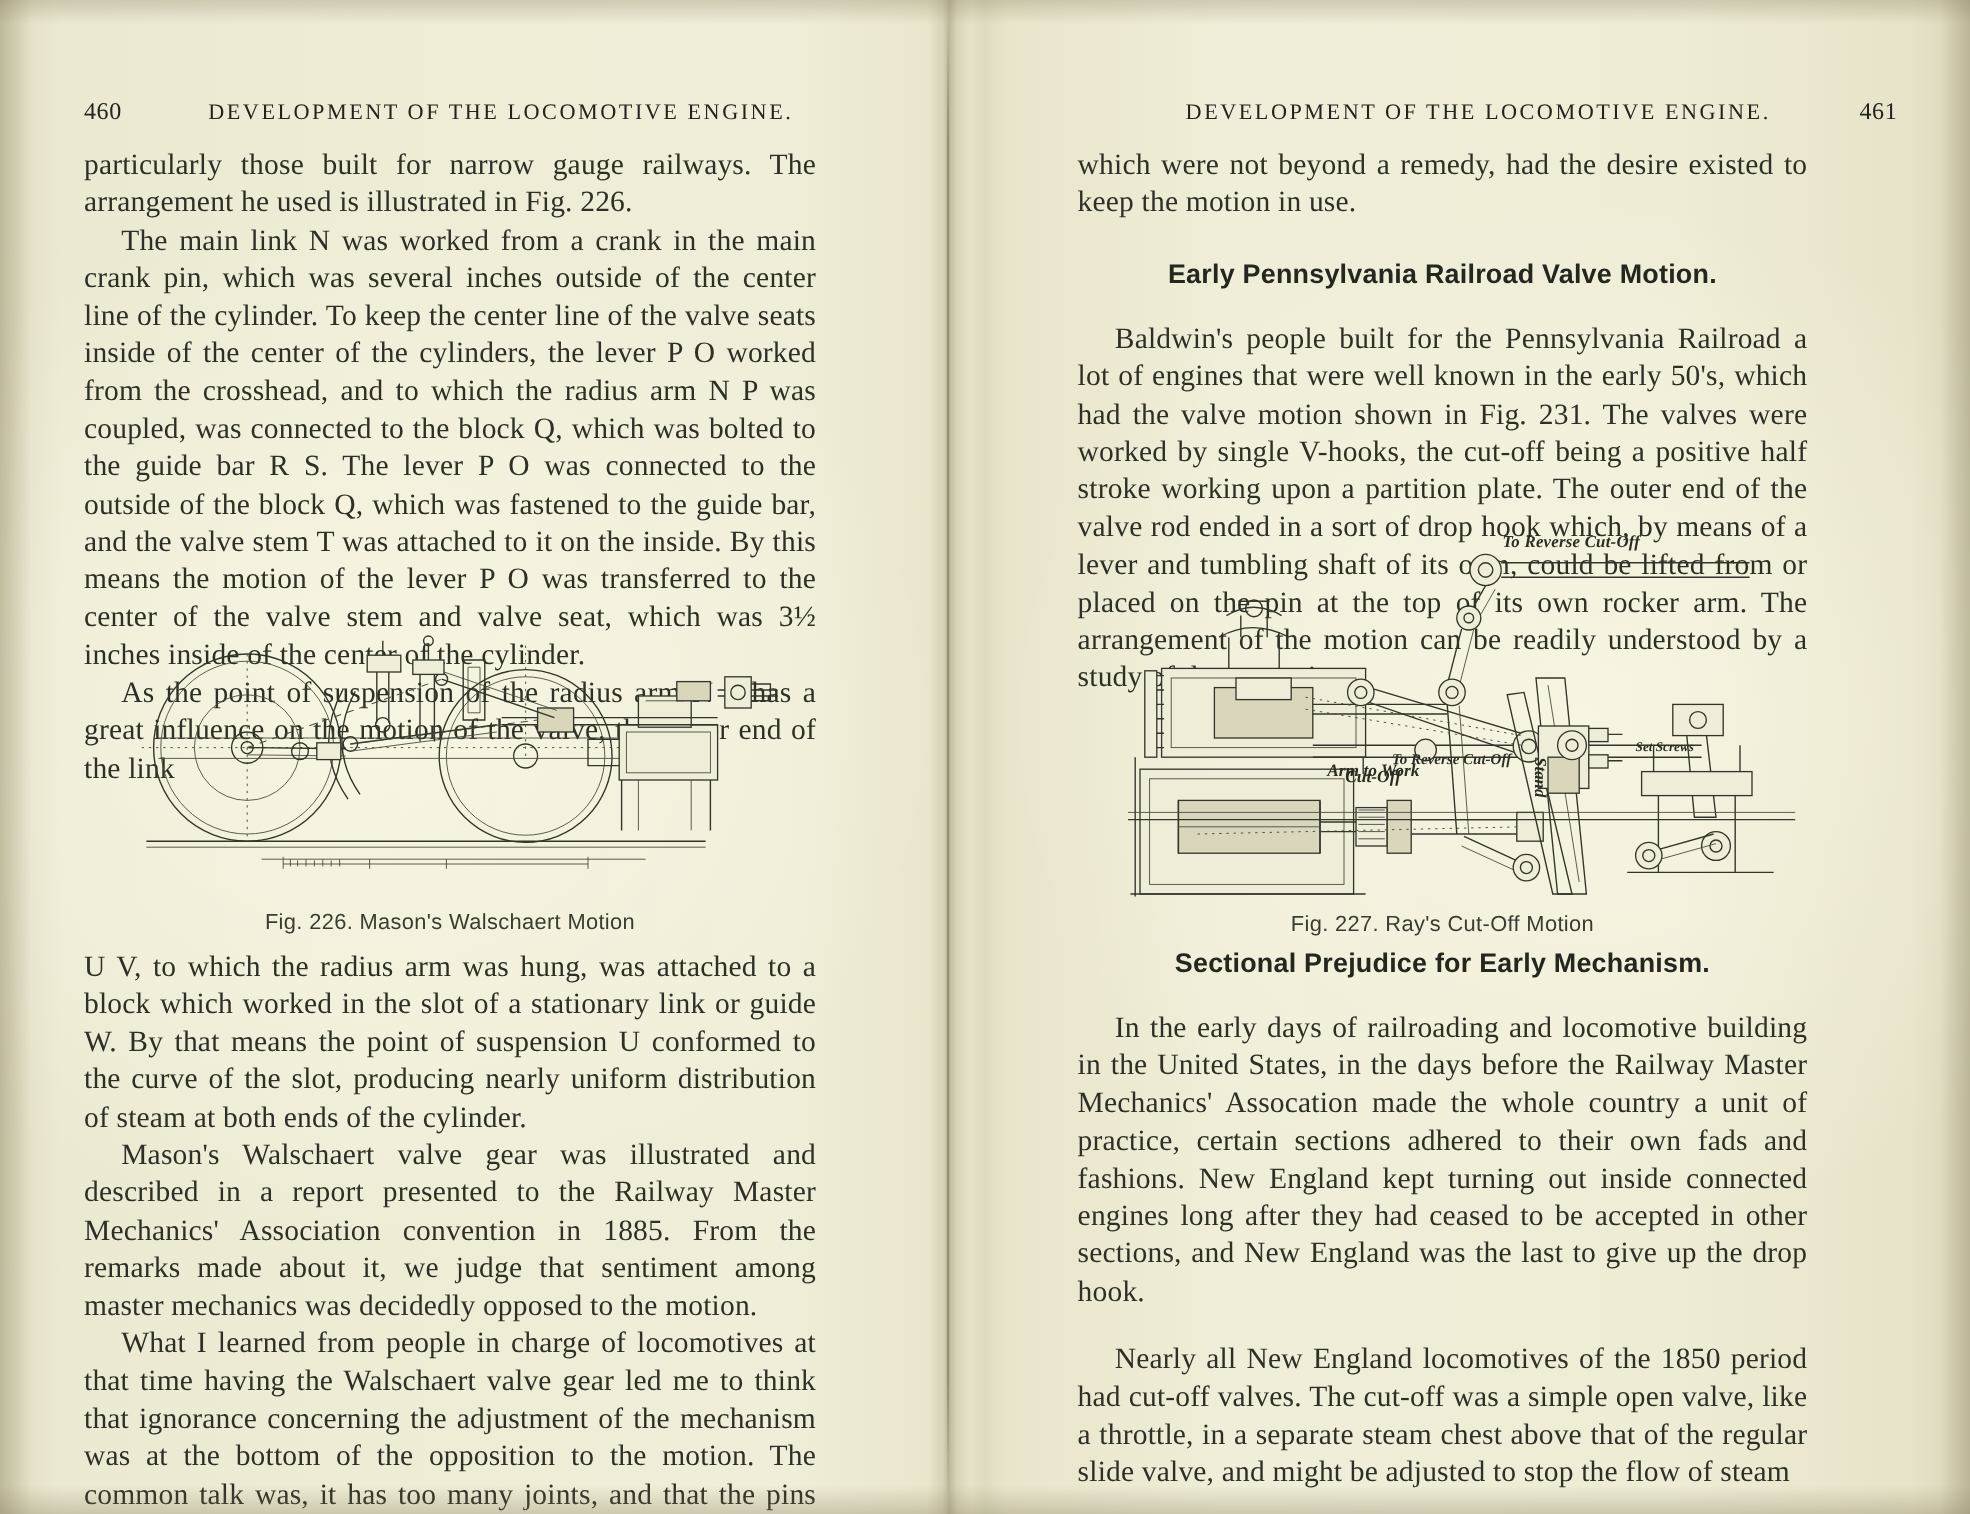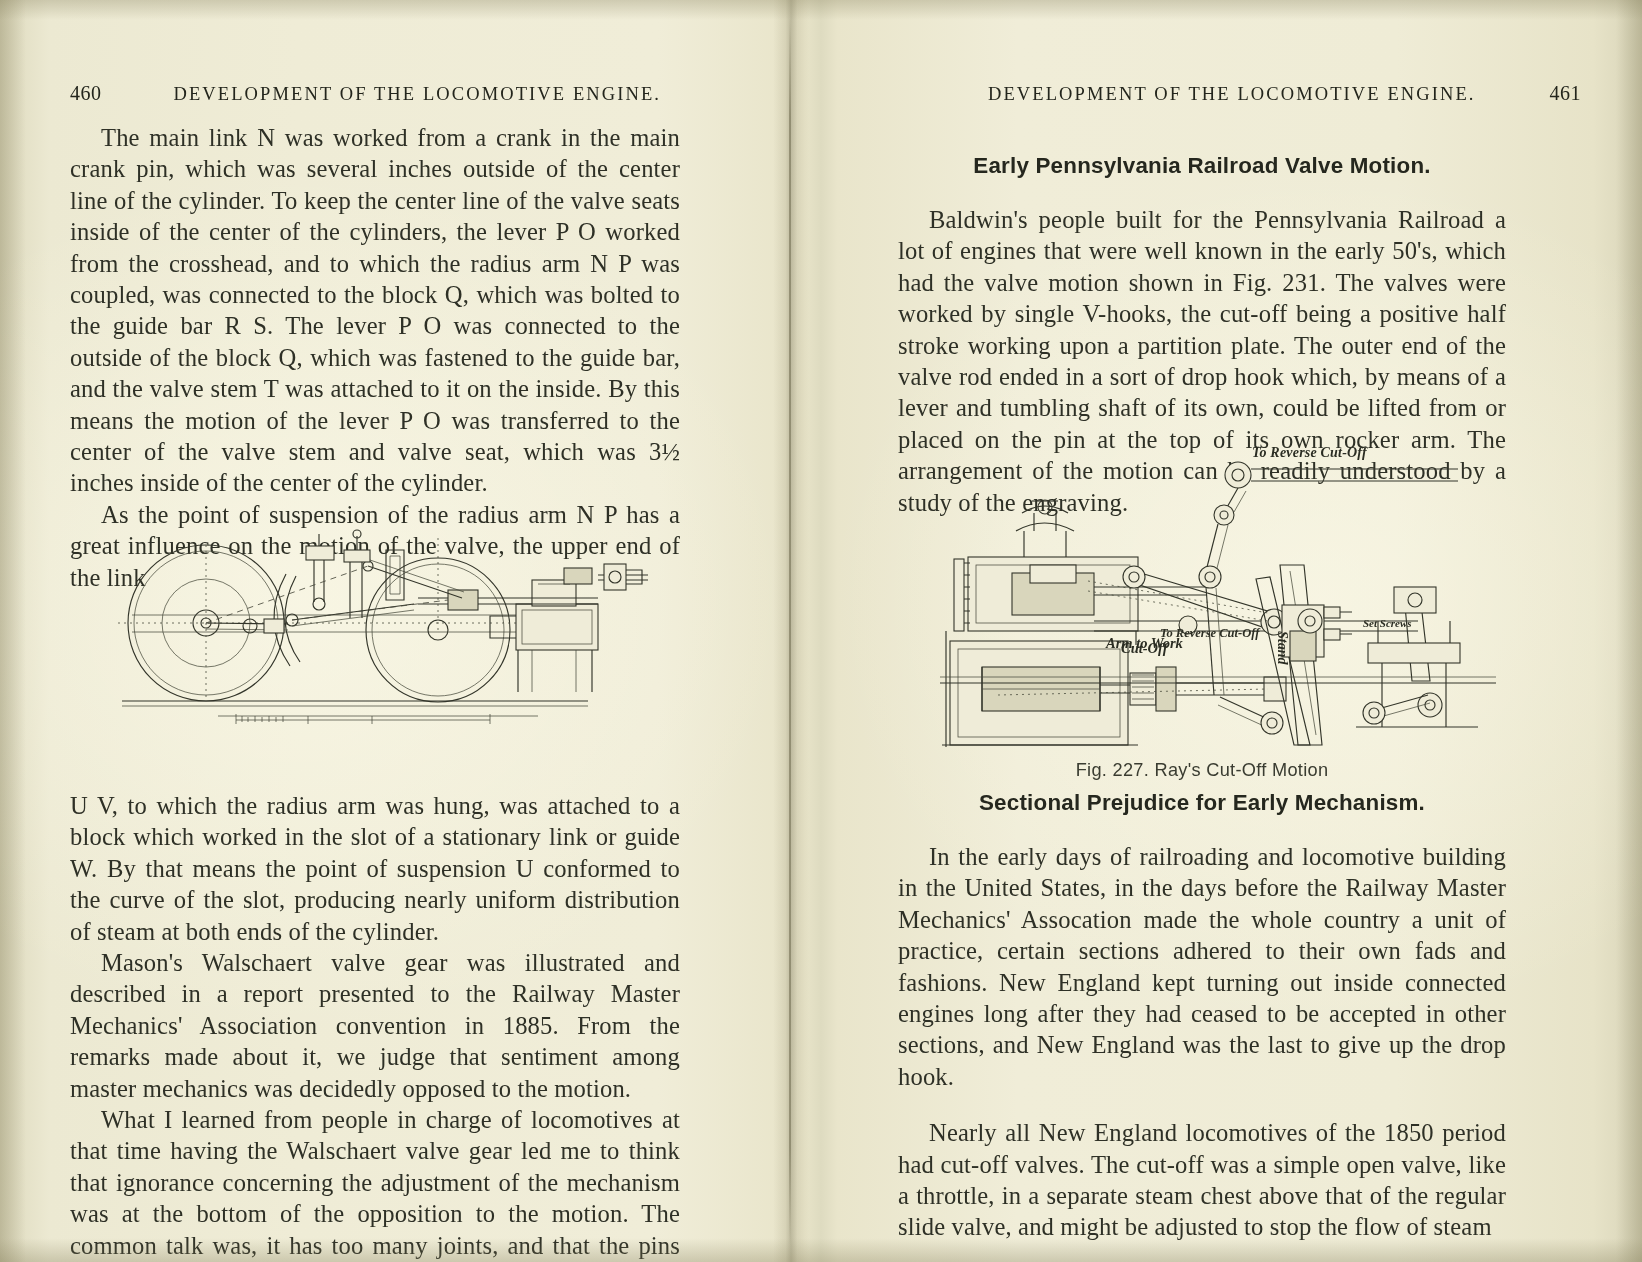--- a/index.html
+++ b/index.html
@@ -72,20 +72,21 @@
 <div id="page">
 
   <div class="page-col" id="leftpage">
 
     <div class="runhead" style="left:70px;top:82px;width:610px;">
       <span class="folio">460</span>
       <span class="runtitle" style="margin-left:72px;">DEVELOPMENT OF THE LOCOMOTIVE ENGINE.</span>
     </div>
 
     <div class="col" id="leftcol" style="top:122px;">
+      <p>particularly those built for narrow gauge railways. The arrangement he used is illustrated in Fig. 226.</p>
       <p class="ind">The main link N was worked from a crank in the main crank pin, which was several inches outside of the center line of the cylinder. To keep the center line of the valve seats inside of the center of the cylinders, the lever P O worked from the crosshead, and to which the radius arm N P was coupled, was connected to the block Q, which was bolted to the guide bar R S. The lever P O was connected to the outside of the block Q, which was fastened to the guide bar, and the valve stem T was attached to it on the inside. By this means the motion of the lever P O was transferred to the center of the valve stem and valve seat, which was 3½ inches inside of the center of the cylinder.</p>
       <p class="ind">As the point of suspension of the radius arm N P has a great influence on the motion of the valve, the upper end of the link</p>
     </div>
 
     <div class="fig" style="position:absolute;left:118px;top:520px;width:530px;height:210px;">
       <svg width="530" height="210" viewBox="0 0 530 210">
 
         <circle class="ln" cx="88" cy="103" r="78"></circle>
         <circle class="lnf" cx="88" cy="103" r="72"></circle>
         <circle class="lnf" cx="88" cy="103" r="44"></circle>
@@ -160,36 +161,38 @@
         <path class="lnf" d="M118 194 l0 10 M372 194 l0 10 M190 196 l0 8 M254 196 l0 8"></path>
         <path class="lnf" d="M124 196 l0 6 M130 197 l0 5 M137 196 l0 6 M144 197 l0 5 M151 196 l0 6 M158 197 l0 5 M165 196 l0 6"></path>
 
         <path class="dsh" d="M88 103 L250 46"></path>
         <path class="dsh" d="M174 100 L330 80"></path>
         <path class="dot" d="M320 110 l0 -92"></path>
         <path class="dot" d="M88 25 l0 156"></path>
       </svg>
     </div>
 
+    <div class="figcap" style="position:absolute;left:70px;top:758px;width:610px;">Fig. 226.   Mason's Walschaert Motion</div>
 
     <div class="col" id="leftcol2" style="position:absolute;left:70px;top:790px;width:610px;">
       <p>U V, to which the radius arm was hung, was attached to a block which worked in the slot of a stationary link or guide W. By that means the point of suspension U conformed to the curve of the slot, producing nearly uniform distribution of steam at both ends of the cylinder.</p>
       <p class="ind">Mason's Walschaert valve gear was illustrated and described in a report presented to the Railway Master Mechanics' Association convention in 1885. From the remarks made about it, we judge that sentiment among master mechanics was decidedly opposed to the motion.</p>
       <p class="ind">What I learned from people in charge of locomotives at that time having the Walschaert valve gear led me to think that ignorance concerning the adjustment of the mechanism was at the bottom of the opposition to the motion. The common talk was, it has too many joints, and that the pins wore rapidly, defects</p>
     </div>
   </div>
 
   <div class="page-col" id="rightpage">
 
     <div class="runhead" style="left:88px;top:82px;width:700px;justify-content:flex-start;">
       <span class="runtitle" style="margin-left:90px;">DEVELOPMENT OF THE LOCOMOTIVE ENGINE.</span>
       <span class="folio" style="margin-left:74px;">461</span>
     </div>
 
     <div class="col" id="rightcol" style="left:88px;top:122px;width:608px;">
+      <p>which were not beyond a remedy, had the desire existed to keep the motion in use.</p>
       <h2 class="sechead" style="margin-top:31px;">Early Pennsylvania Railroad Valve Motion.</h2>
       <p class="ind" style="margin-top:25px;">Baldwin's people built for the Pennsylvania Railroad a lot of engines that were well known in the early 50's, which had the valve motion shown in Fig. 231. The valves were worked by single V-hooks, the cut-off being a positive half stroke working upon a partition plate. The outer end of the valve rod ended in a sort of drop hook which, by means of a lever and tumbling shaft of its own, could be lifted from or placed on the pin at the top of its own rocker arm. The arrangement of the motion can be readily understood by a study of the engraving.</p>
     </div>
 
     <div class="fig" style="position:absolute;left:128px;top:445px;width:560px;height:315px;">
       <svg width="560" height="315" viewBox="0 0 560 315">
 
         <rect class="wht" x="12" y="196" width="178" height="104"></rect>
         <rect class="lnf" x="20" y="204" width="162" height="88"></rect>
         <line class="ln" x1="4" y1="300" x2="200" y2="300"></line>

